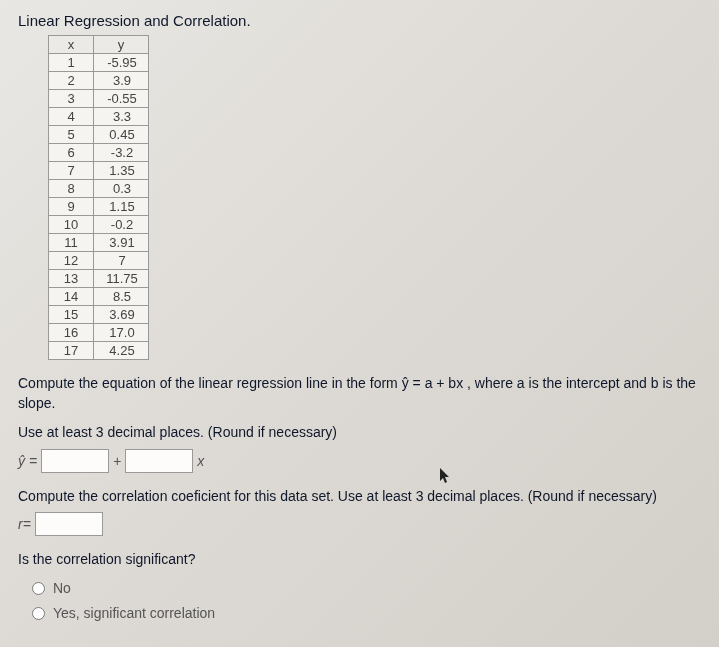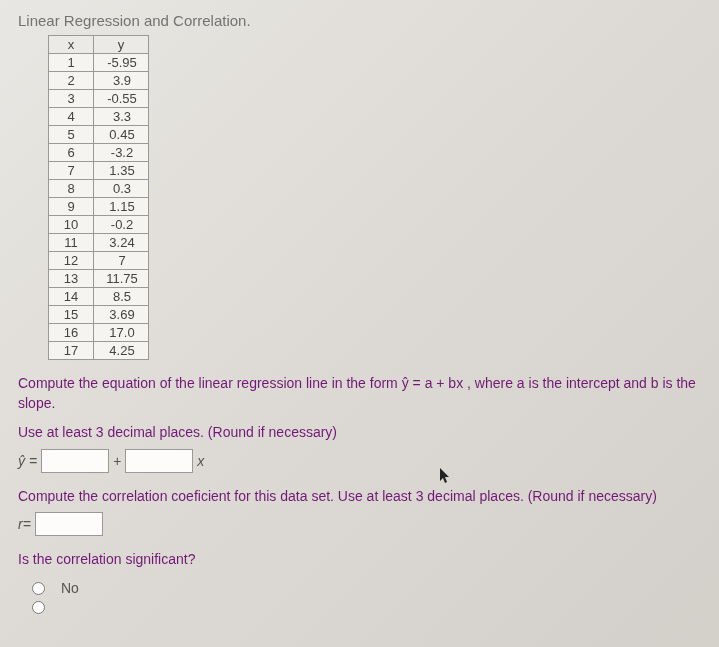--- a/index.html
+++ b/index.html
@@ -9,21 +9,21 @@
     font-size: 14px;
     background: linear-gradient(135deg, #e8e7e3 0%, #ddd9d4 50%, #d3cfc9 100%);
     color: #4a4a4a;
     width: 719px;
     height: 647px;
     box-sizing: border-box;
   }
   .title {
     font-size: 15px;
     margin-bottom: 6px;
-    color: #737373;
+    color: #0f172a;
   }
   table.data {
     border-collapse: collapse;
     margin-left: 30px;
     margin-bottom: 14px;
     background: #f5f4f1;
   }
   table.data th, table.data td {
     border: 1px solid #999;
     padding: 1px 8px;
@@ -36,21 +36,21 @@
     font-weight: normal;
     background: #eceae6;
   }
   table.data td.y {
     padding-right: 6px;
     min-width: 40px;
   }
   p.prompt {
     margin: 10px 0 6px 0;
     line-height: 1.4;
-    color: #701a75;
+    color: #0f172a;
   }
   .eqline {
     display: flex;
     align-items: center;
     gap: 4px;
     margin: 4px 0 14px 0;
     color: #555;
     font-style: italic;
   }
   .eqline .sym { font-style: italic; }
@@ -60,21 +60,21 @@
     border: 1px solid #999;
     background: #fdfcfa;
     font-size: 13px;
     padding: 1px 3px;
   }
   .radios {
     margin-left: 14px;
     line-height: 1.8;
     color: #555;
   }
-  .radios label { display: flex; align-items: center; gap: 16px; }
+  .radios label { display: flex; align-items: center; gap: 8px; }
   input[type=radio]{ margin:0; }
   .cursor {
     position: absolute;
     left: 440px;
     top: 468px;
     font-size: 14px;
     color: #333;
     pointer-events: none;
   }
 </style>
@@ -126,21 +126,21 @@
     <tr>
         <td>9</td>
         <td class="y">1.15</td>
       </tr>
     <tr>
         <td>10</td>
         <td class="y">-0.2</td>
       </tr>
     <tr>
         <td>11</td>
-        <td class="y">3.24</td>
+        <td class="y">3.91</td>
       </tr>
     <tr>
         <td>12</td>
         <td class="y">7</td>
       </tr>
     <tr>
         <td>13</td>
         <td class="y">11.75</td>
       </tr>
     <tr>
@@ -191,20 +191,21 @@
 
 <p class="prompt">Is the correlation significant?</p>
 
 <div class="radios">
   <label>
     <input type="radio" name="sig" style="">
     <span>No</span>
   </label>
   <label>
     <input type="radio" name="sig" style="">
+    <span>Yes, significant correlation</span>
   </label>
 </div>
 
 <div class="cursor">
   <svg width="12" height="16" viewBox="0 0 12 16">
       <path d="M0 0 L0 13 L3 10 L5 15 L7 14 L5 9 L9 9 Z" fill="#222"></path>
     </svg>
 </div>
 
 </body></html>

